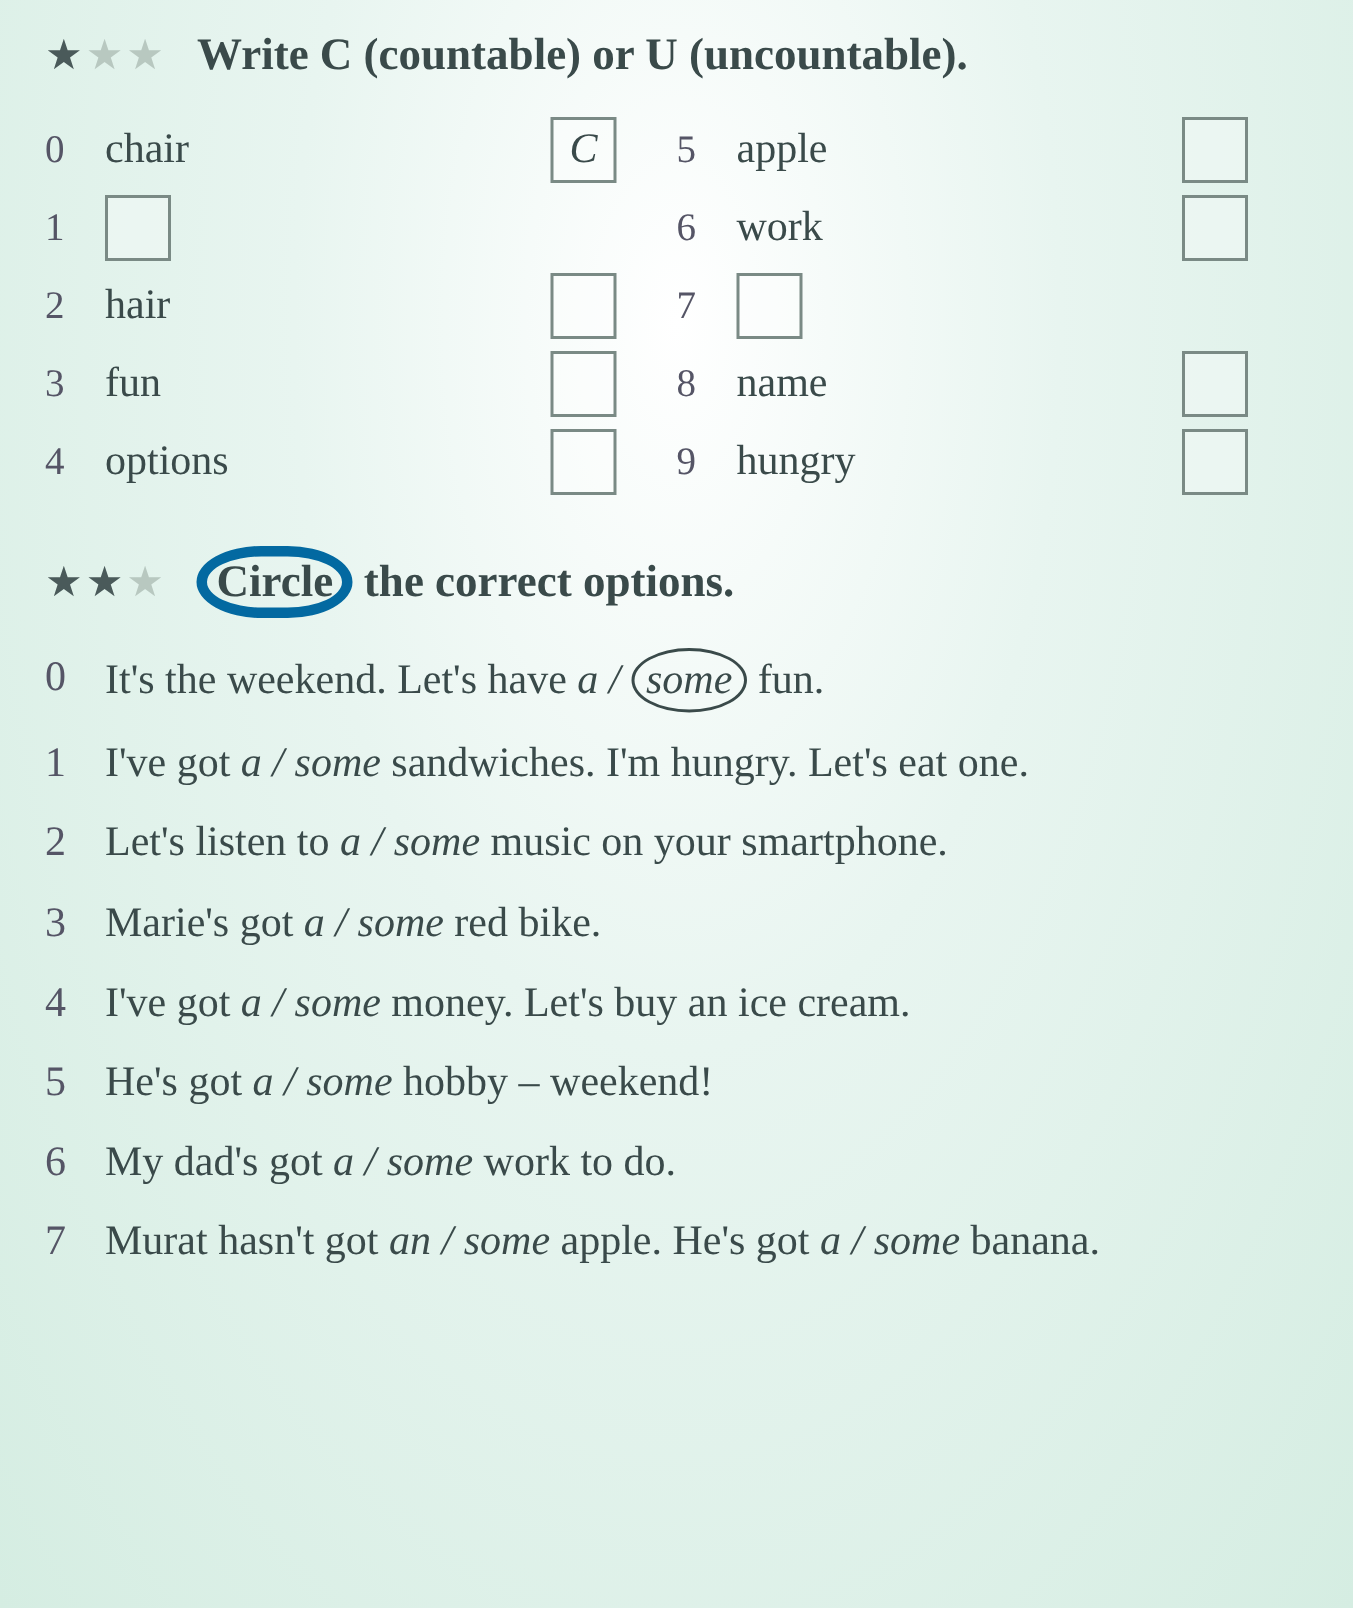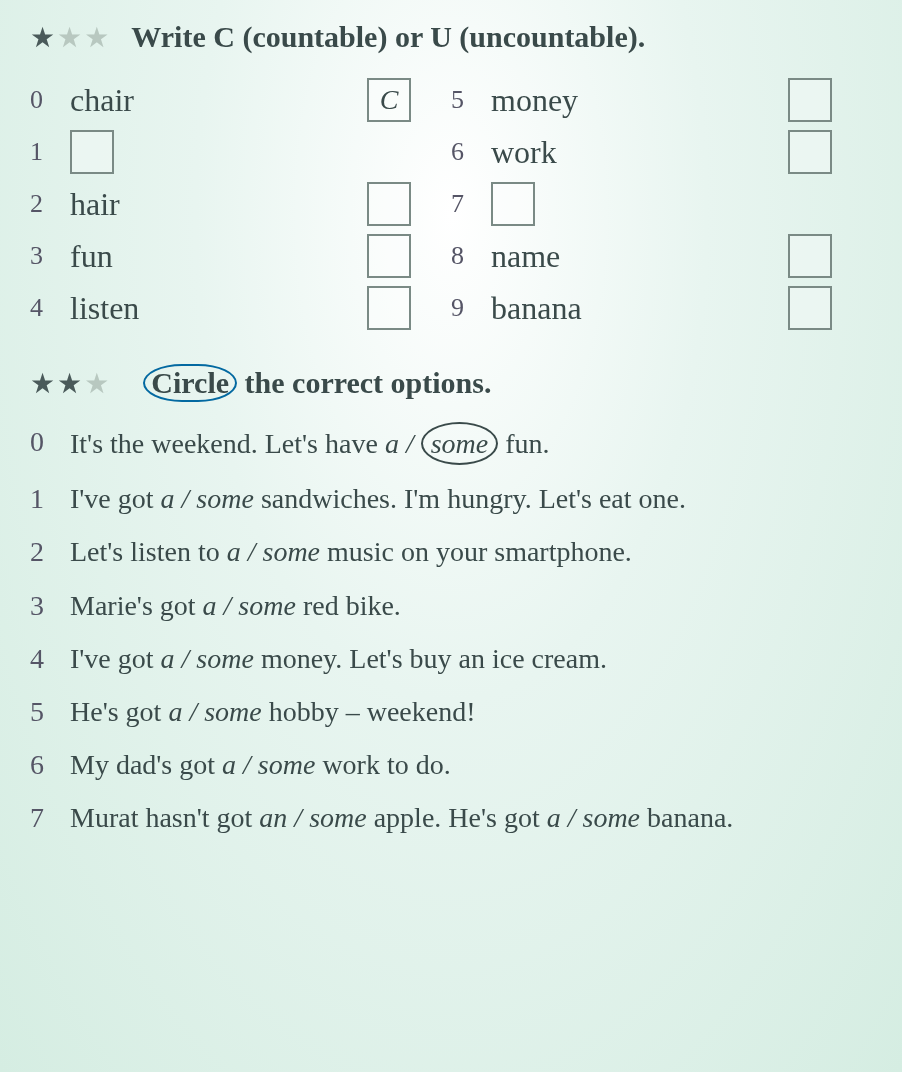--- a/index.html
+++ b/index.html
@@ -44,21 +44,21 @@
     align-items: center;
     height: 52px;
   }
   .word-num {
     width: 40px;
     font-size: 26px;
     color: #556;
   }
   .word-text {
     flex: 1;
-    font-size: 32px;
+    font-size: 28px;
     color: #3a4a4a;
     font-family: Liberation Serif, serif;
   }
   .box {
     width: 40px;
     height: 40px;
     border: 2px solid #7a8a85;
     background: rgba(255,255,255,0.3);
     margin-right: 40px;
     display: flex;
@@ -69,25 +69,24 @@
     font-style: italic;
     color: #3a4a4a;
   }
   .circled {
     border: 2px solid #3a4a4a;
     border-radius: 50%;
     padding: 0 8px;
     display: inline-block;
   }
   .circled-oval {
-    border: 2px solid #0369a1;
+    border: 7px solid #0369a1;
     border-radius: 50% / 60%;
     padding: 0 6px;
     display: inline-block;
-    margin-left: 12px;
   }
   .sentence-list {
     margin-top: 10px;
   }
   .sentence-row {
     display: flex;
     margin-bottom: 14px;
     font-size: 28px;
     line-height: 1.4;
     color: #3a4a4a;
@@ -130,47 +129,47 @@
         <div class="word-text">hair</div>
         <div class="box"></div>
       </div>
       <div class="word-row">
         <div class="word-num">3</div>
         <div class="word-text">fun</div>
         <div class="box"></div>
       </div>
       <div class="word-row">
         <div class="word-num">4</div>
-        <div class="word-text">listen</div>
+        <div class="word-text">options</div>
         <div class="box"></div>
       </div>
     </div>
   <div class="word-col" id="col-right">
       <div class="word-row">
         <div class="word-num">5</div>
-        <div class="word-text">money</div>
+        <div class="word-text">apple</div>
         <div class="box"></div>
       </div>
       <div class="word-row">
         <div class="word-num">6</div>
         <div class="word-text">work</div>
         <div class="box"></div>
       </div>
       <div class="word-row">
         <div class="word-num">7</div>
         <div class="box"></div>
       </div>
       <div class="word-row">
         <div class="word-num">8</div>
         <div class="word-text">name</div>
         <div class="box"></div>
       </div>
       <div class="word-row">
         <div class="word-num">9</div>
-        <div class="word-text">banana</div>
+        <div class="word-text">hungry</div>
         <div class="box"></div>
       </div>
     </div>
 </div>
 
 <div class="star-row">
   <span class="star">★</span>
   <span class="star">★</span>
   <span class="star faded">★</span>
   <span class="instruction">

